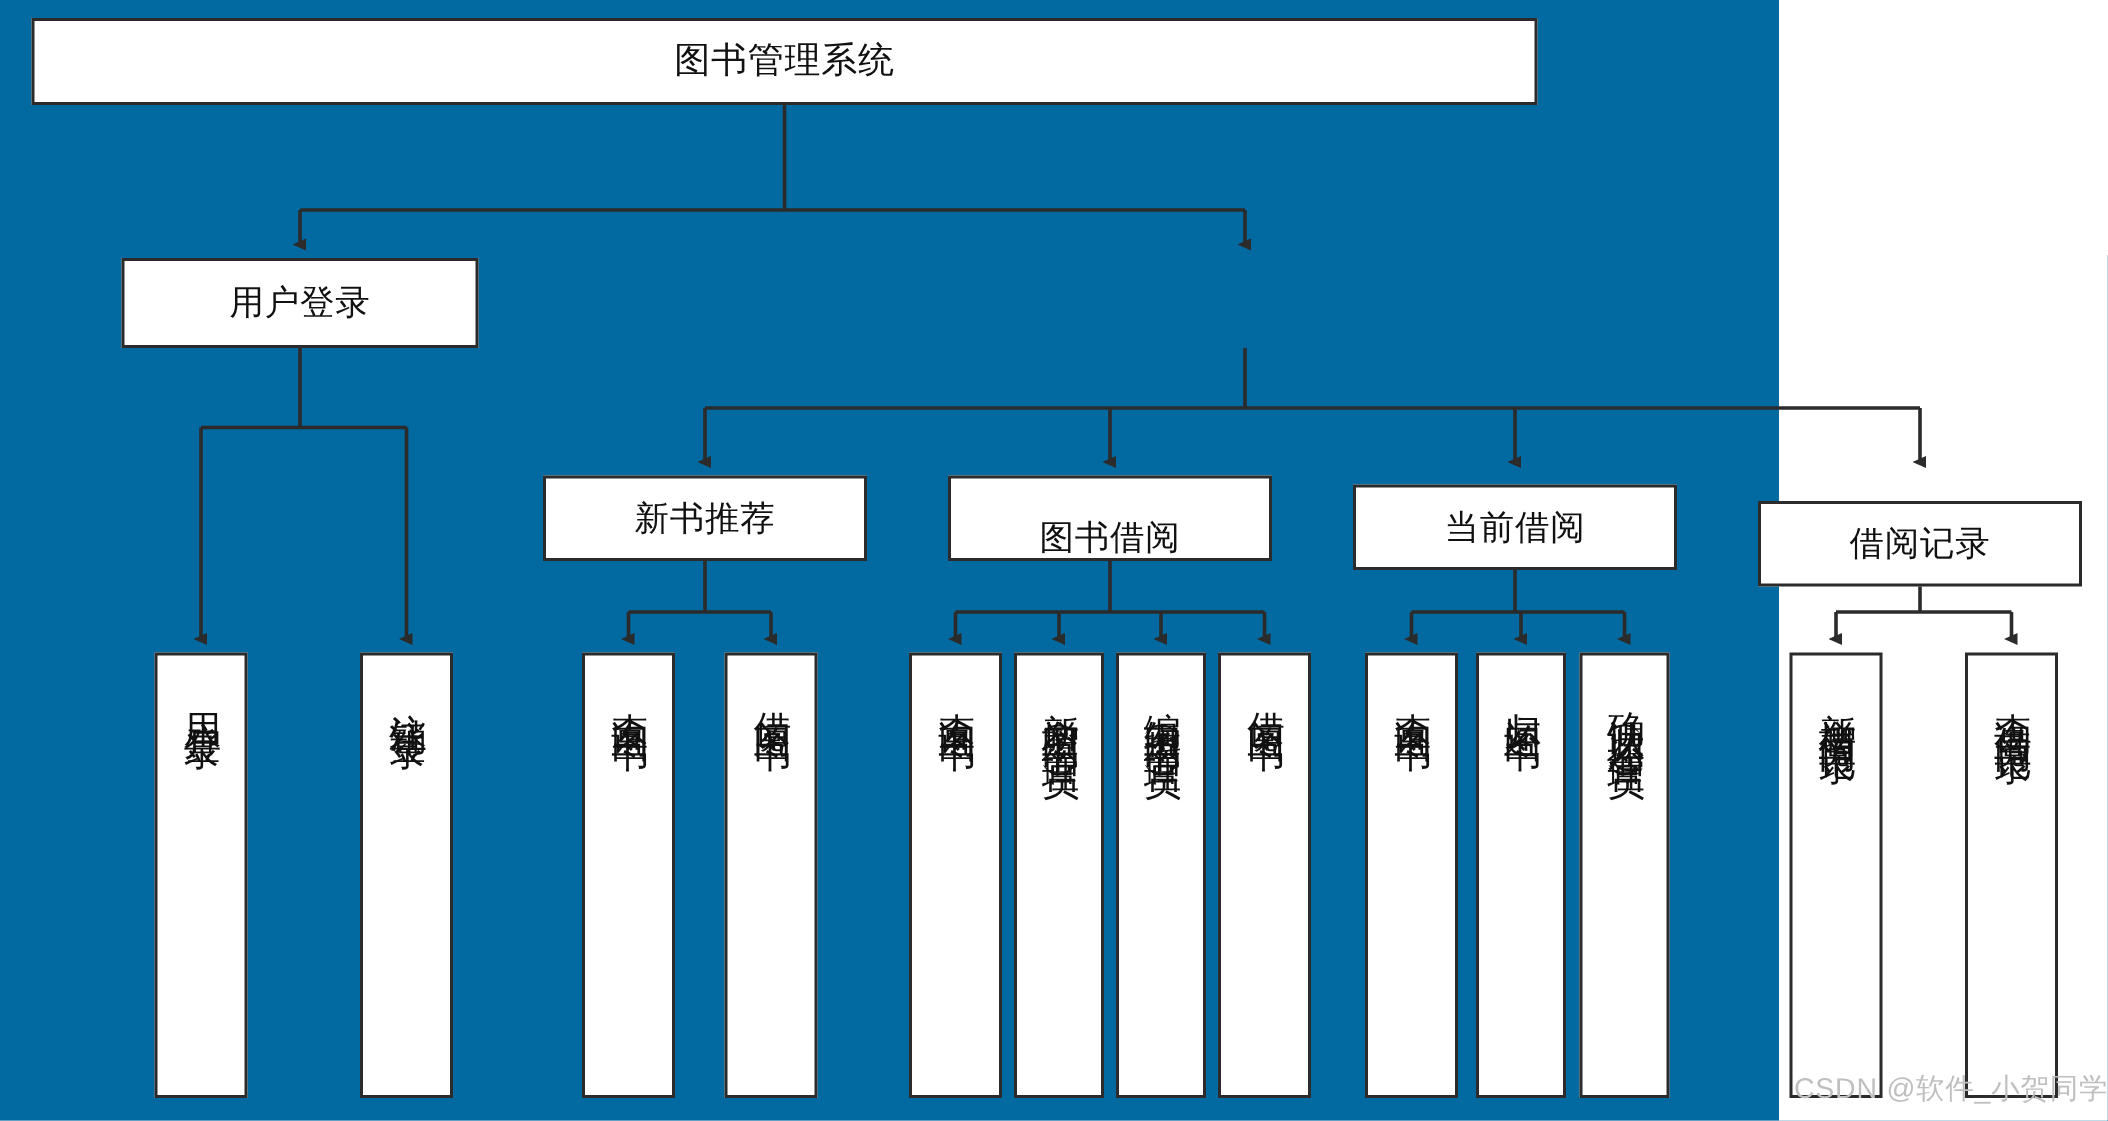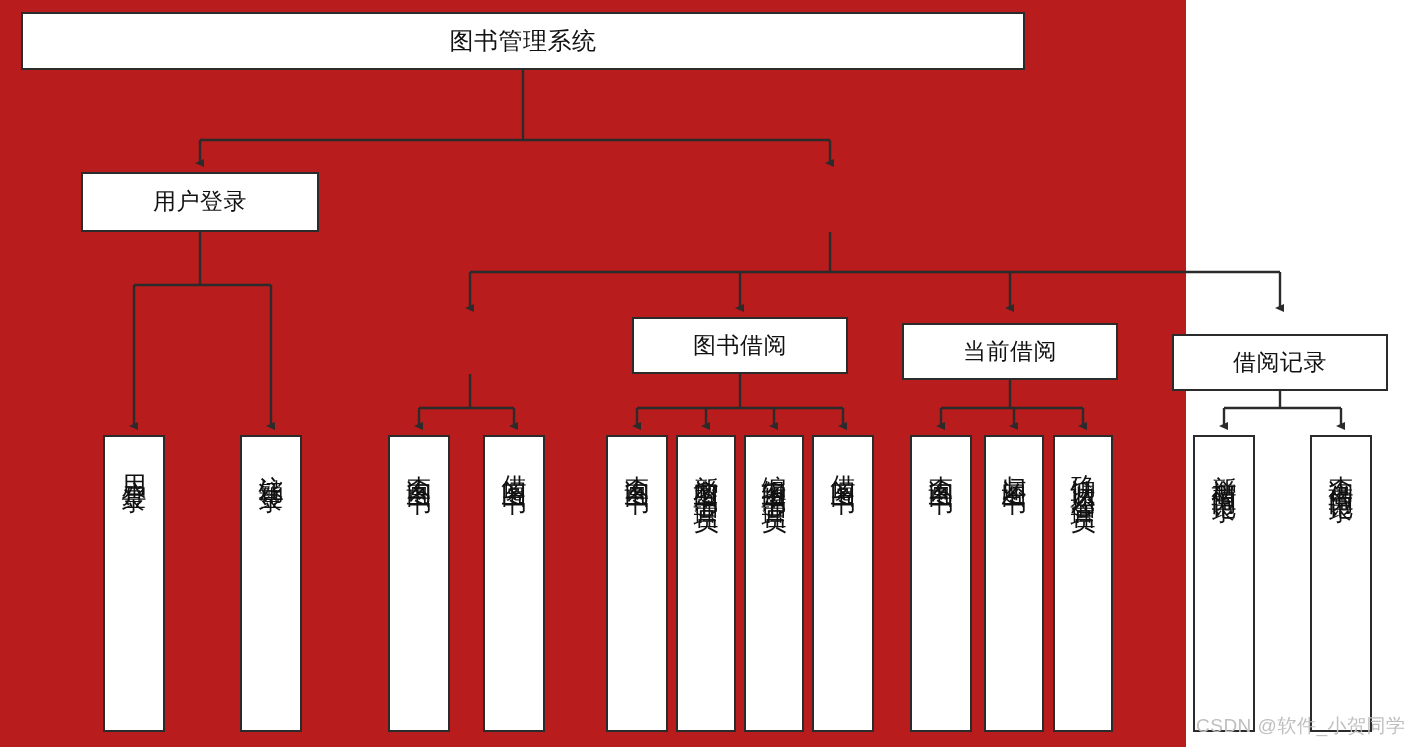--- a/index.html
+++ b/index.html
@@ -12,21 +12,21 @@
     width: 1405px;
     height: 747px;
     font-family: "Liberation Sans", "DejaVu Sans", sans-serif;
     overflow: hidden;
     position: relative;
   }
   #diagram-root {
     position: relative;
     width: 1186px;
     height: 747px;
-    background: #b91c1c;
+    background: #0369a1;
   }
   svg.connectors {
     position: absolute;
     left: 0;
     top: 0;
     width: 1405px;
     height: 747px;
     pointer-events: none;
   }
   .node {
@@ -133,21 +133,24 @@
   </svg>
 
   <div class="node horizontal root" style="left:21px; top:12px; width:1004px; height:58px;">
     <span class="label">图书管理系统</span>
   </div>
 
   <div class="node horizontal" style="left:81px; top:172px; width:238px; height:60px;">
     <span class="label">用户登录</span>
   </div>
 
-  <div class="node horizontal" style="left:632px; top:317px; width:216px; height:57px;">
+  <div class="node horizontal" style="left:362px; top:317px; width:216px; height:57px;">
+    <span class="label">新书推荐</span>
+  </div>
+  <div class="node horizontal" style="left:632px; top:317px; width:216px; height:57px;align-items:flex-end;">
     <span class="label">图书借阅</span>
   </div>
   <div class="node horizontal" style="left:902px; top:323px; width:216px; height:57px;">
     <span class="label">当前借阅</span>
   </div>
   <div class="node horizontal" style="left:1172px; top:334px; width:216px; height:57px;">
     <span class="label">借阅记录</span>
   </div>
 
   <div class="node vertical" style="left:103px; top:435px; width:62px; height:297px;">

